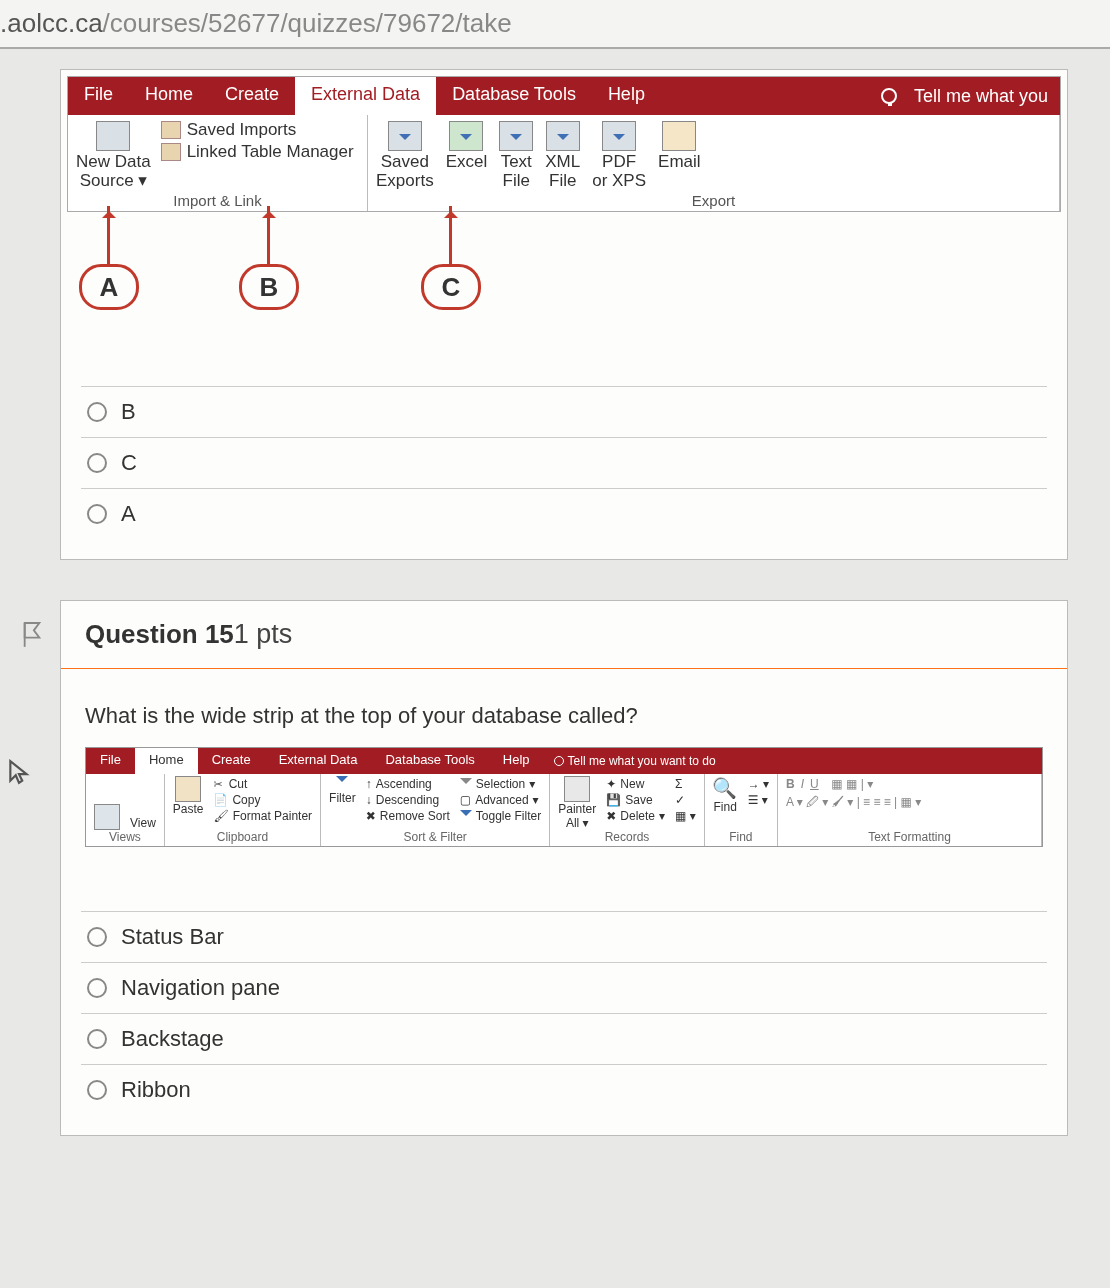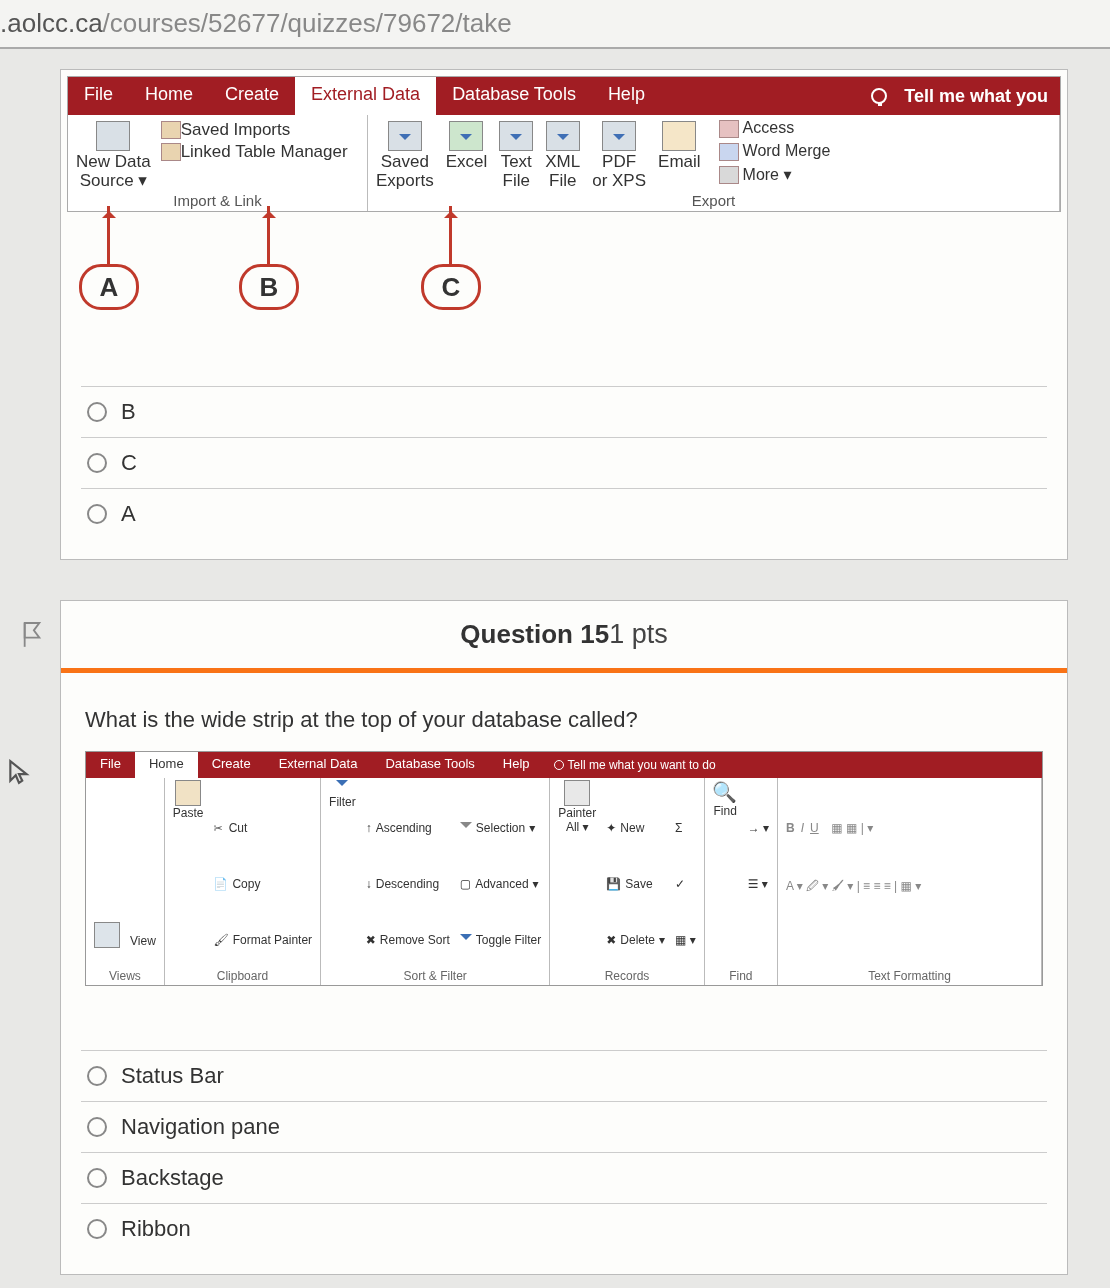--- a/index.html
+++ b/index.html
@@ -26,66 +26,66 @@
     margin-bottom: 40px;
     padding: 0;
   }
 
   
   .ribbon1-wrap { padding: 6px 6px 40px 6px; position: relative; }
   .ribbon1 { border: 1px solid #aaa; background: #fff; user-select: none; }
   .tabs1 { display: flex; background: #a11d23; color: #fff; font-size: 18px; height: 38px; align-items: stretch; }
   .tabs1 .tab { padding: 7px 16px; cursor: pointer; }
   .tabs1 .tab.active { background: #fff; color: #a11d23; }
-  .tabs1 .tell { margin-left: auto; padding: 7px 12px; display: flex; align-items: center; gap: 17px; font-weight: bold; }
+  .tabs1 .tell { margin-left: auto; padding: 7px 12px; display: flex; align-items: center; gap: 17px; }
   .bulb { width: 16px; height: 16px; border: 2px solid #fff; border-radius: 50%; position: relative; }
   .bulb:after { content:''; position:absolute; left:5px; top:12px; width:4px; height:4px; background:#fff; }
   .groups1 { display: flex; font-size: 17px; color: #333; }
   .grp { border-right: 1px solid #bbb; padding: 4px 8px 2px 8px; display:flex; flex-direction:column; }
   .grp-body { display:flex; align-items:flex-start; gap:10px; flex:1; }
   .grp-label { text-align:center; font-size:15px; color:#555; padding-top:2px; }
   .big-btn { text-align:center; line-height:1.1; }
   .big-btn .ic { width:34px; height:30px; margin:2px auto 2px; background:#d9e0e6; border:1px solid #888; position:relative; }
   .big-btn .ic.arrow:before{content:'';position:absolute;left:10px;top:12px;border:6px solid transparent;border-top-color:#3f6fb5;}
-  .sm-row { display:flex; align-items:center; padding:1px 0; }
+  .sm-row { display:flex; align-items:center; gap:6px; padding:1px 0; }
   .sm-ic { width:20px; height:18px; background:#e9d4b0; border:1px solid #a88; }
   .export-items { display:flex; gap:12px; }
   .more-col { display:flex; flex-direction:column; gap:4px; padding-left:8px; font-size:16px; }
   .more-col .sm-ic { display:inline-block; vertical-align:middle; margin-right:4px; }
 
   
   .marker-row { position:relative; height:110px; margin-top:-6px; }
   .stem { position:absolute; width:0; border-left:3px solid #c0392b; height:60px; top:0; }
   .stem:after { content:''; position:absolute; left:-8px; top:-2px; border:7px solid transparent; border-bottom-color:#c0392b; }
   .circ { position:absolute; width:60px; height:46px; border:3px solid #c0392b; border-radius:22px; text-align:center; line-height:40px; font-size:26px; font-weight:600; color:#333; top:58px; }
 
   .answers { padding: 0 20px 20px 20px; }
   .ans-row { border-top:1px solid #ccc; padding:12px 6px; display:flex; align-items:center; gap:14px; font-size:22px; }
   .ans-row:first-child { border-top:1px solid #ccc; margin-top:30px; }
   .radio { width:20px; height:20px; border:2px solid #888; border-radius:50%; flex-shrink:0; }
 
   
-  .q-header { display:flex; justify-content:center; padding:18px 24px; border-bottom:5px solid #f97316; }
+  .q-header { display:flex; justify-content:flex-start; padding:18px 24px; border-bottom:1px solid #f97316; }
   .q-title { font-size:26px; font-weight:600; }
   .q-pts { font-size:27px; color:#444; }
   .q-body { padding: 34px 24px 8px 24px; font-size:22px; }
 
   
   .ribbon2 { border:1px solid #999; margin:18px 0 26px 0; background:#fff; user-select:none; font-size:12px; }
   .tabs2 { display:flex; background:#a11d23; color:#fff; height:26px; align-items:stretch; }
   .tabs2 .tab { padding:4px 14px; font-size:13px; }
   .tabs2 .tab.active { background:#fff; color:#333; }
   .tabs2 .tell2 { padding:4px 10px; display:flex; gap:4px; align-items:center; }
   .bulb2 { width:10px;height:10px;border:1.5px solid #fff;border-radius:50%; }
   .groups2 { display:flex; }
   .g2 { border-right:1px solid #bbb; padding:2px 8px; display:flex; flex-direction:column; }
   .g2-body { display:flex; gap:10px; align-items:flex-start; flex:1; min-height:48px; }
-  .g2-label { text-align:center; color:#666; font-size:12px;margin-top:21px; }
+  .g2-label { text-align:center; color:#666; font-size:12px; }
   .bigic { width:26px;height:26px;background:#dde4ea;border:1px solid #888;margin:0 auto; }
-  .smln { display:flex; align-items:center; gap:4px; padding:1px 0; white-space:nowrap;margin-top:40px; }
+  .smln { display:flex; align-items:center; gap:4px; padding:1px 0; white-space:nowrap; }
   .smcut:before{content:'✂';font-size:11px;color:#555;margin-right:2px;}
   .tri { width:0;height:0;border:6px solid transparent;border-top-color:#3b6fb5;display:inline-block; }
 
   
   .flag-icon { position:absolute; left:22px; width:22px; height:26px; }
   .flag-icon svg { width:100%; height:100%; }
   .cursor-icon { position:absolute; left:6px; top:710px; width:26px; height:26px; }
   .cursor-icon svg { width:100%; height:100%; stroke:#555; fill:none; stroke-width:2; }
 
   .rel { position:relative; }
@@ -168,25 +168,20 @@
                     <div class="ic arrow"></div>
                     <div>PDF</div>
                     <div>or XPS</div>
                   </div>
                 <div class="big-btn">
                     <div class="ic" style="background:#f5e6c8"></div>
                     <div>Email</div>
                     <div>&nbsp;</div>
                   </div>
               </div>
-              <div class="more-col">
-                <div><span class="sm-ic" style="background:#e6c1c1"></span><span>Access</span></div>
-                <div><span class="sm-ic" style="background:#c9d6ef"></span><span>Word Merge</span></div>
-                <div><span class="sm-ic" style="background:#d9d9d9"></span><span>More</span> ▾</div>
-              </div>
             </div>
             <div class="grp-label">Export</div>
           </div>
         </div>
       </div>
 
       <div class="marker-row">
         <div class="stem" style="left:40px"></div>
         <div class="circ" style="left:12px">A</div>
         <div class="stem" style="left:200px"></div>

